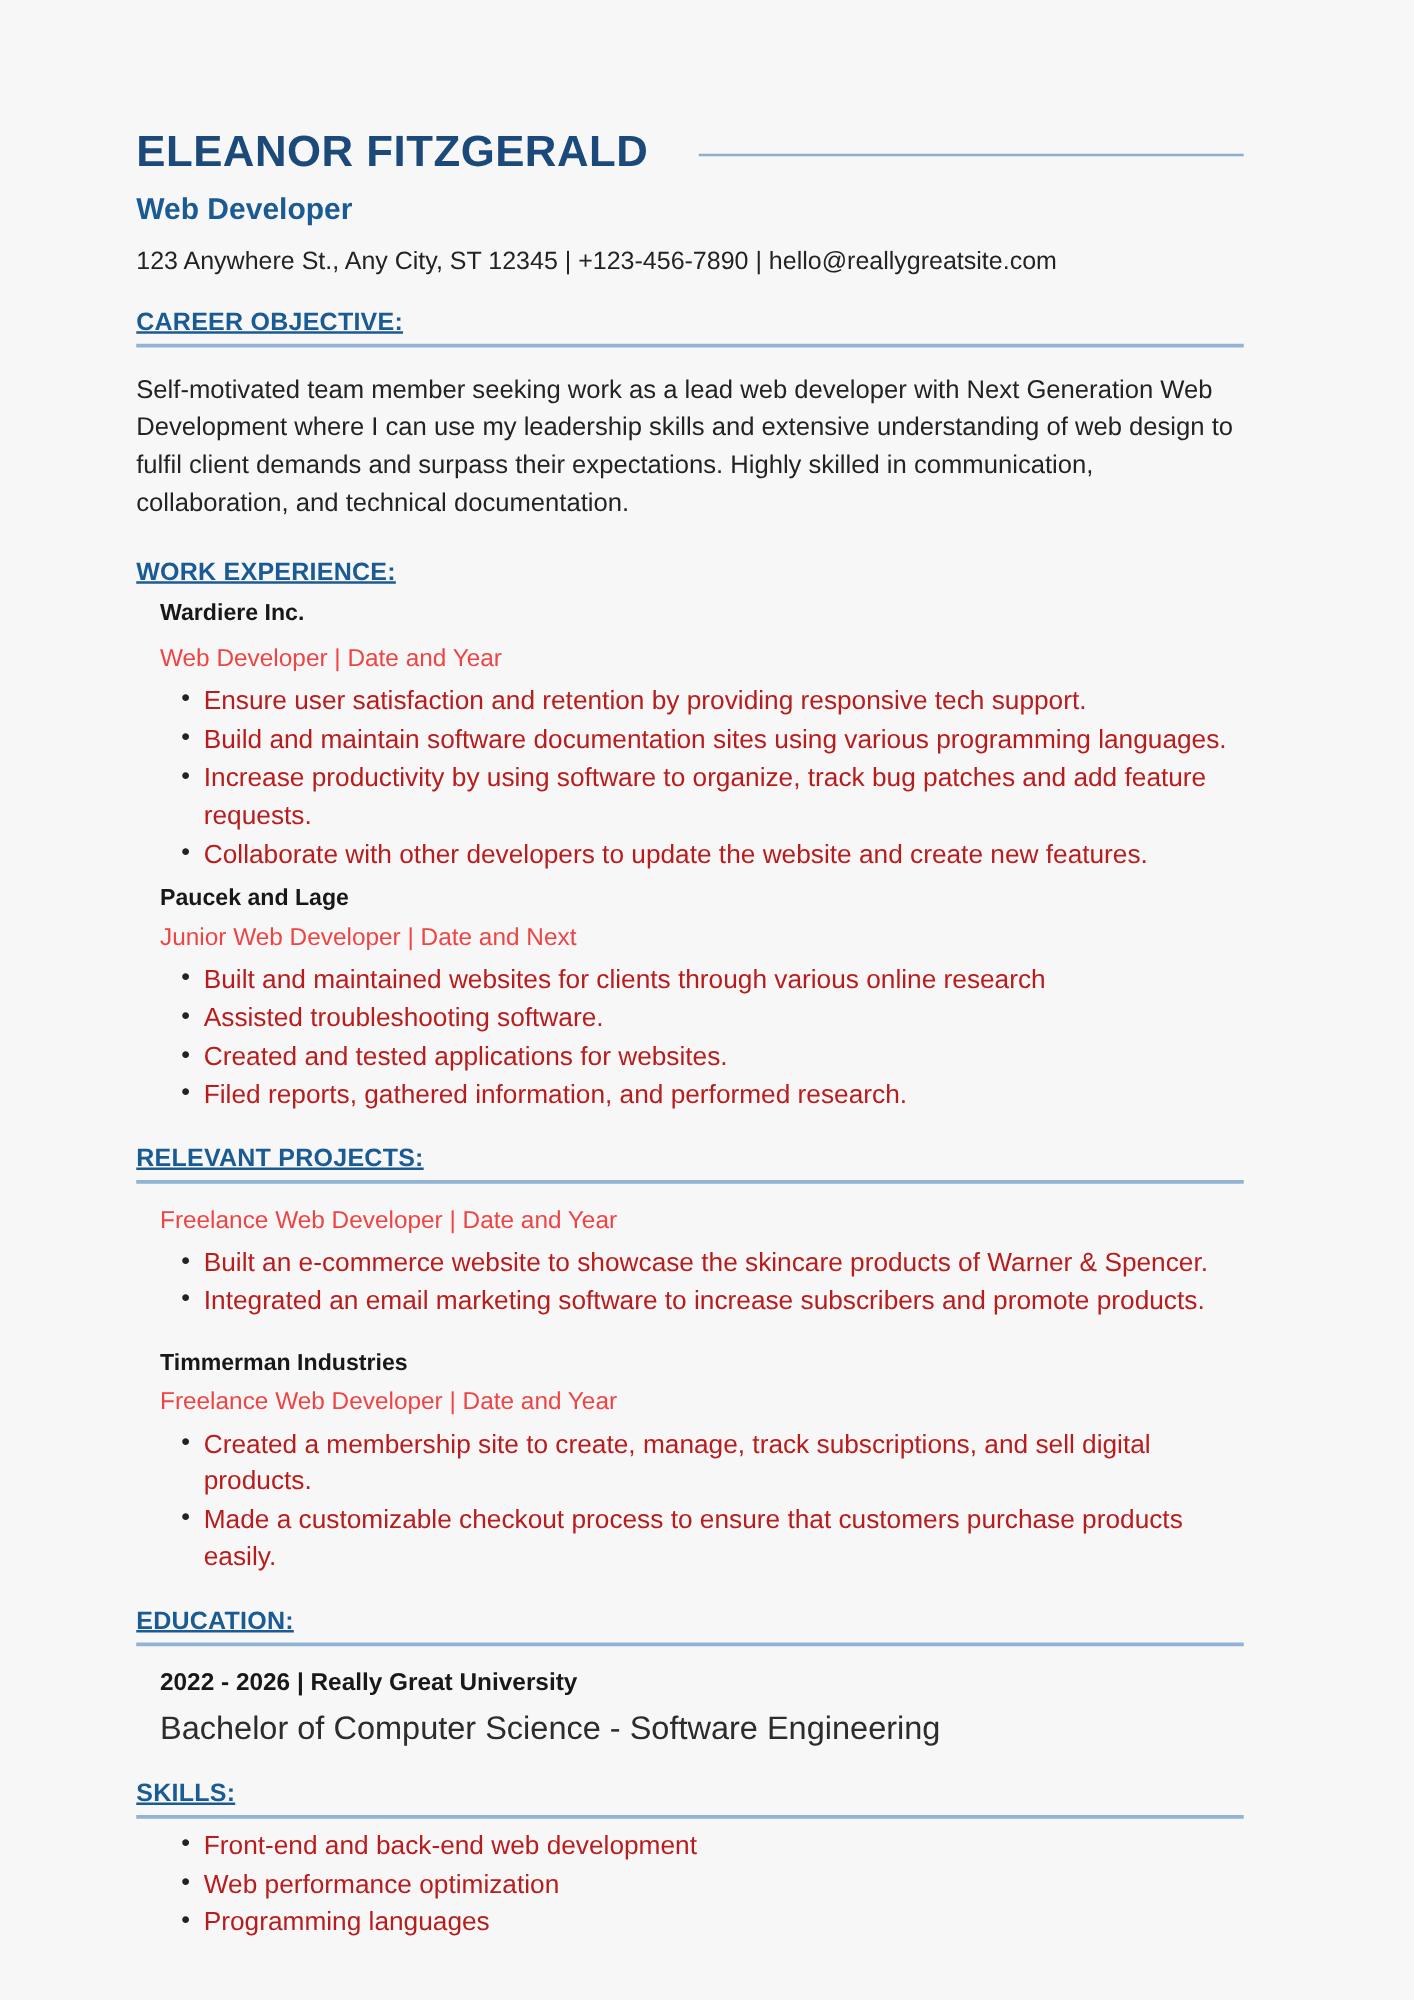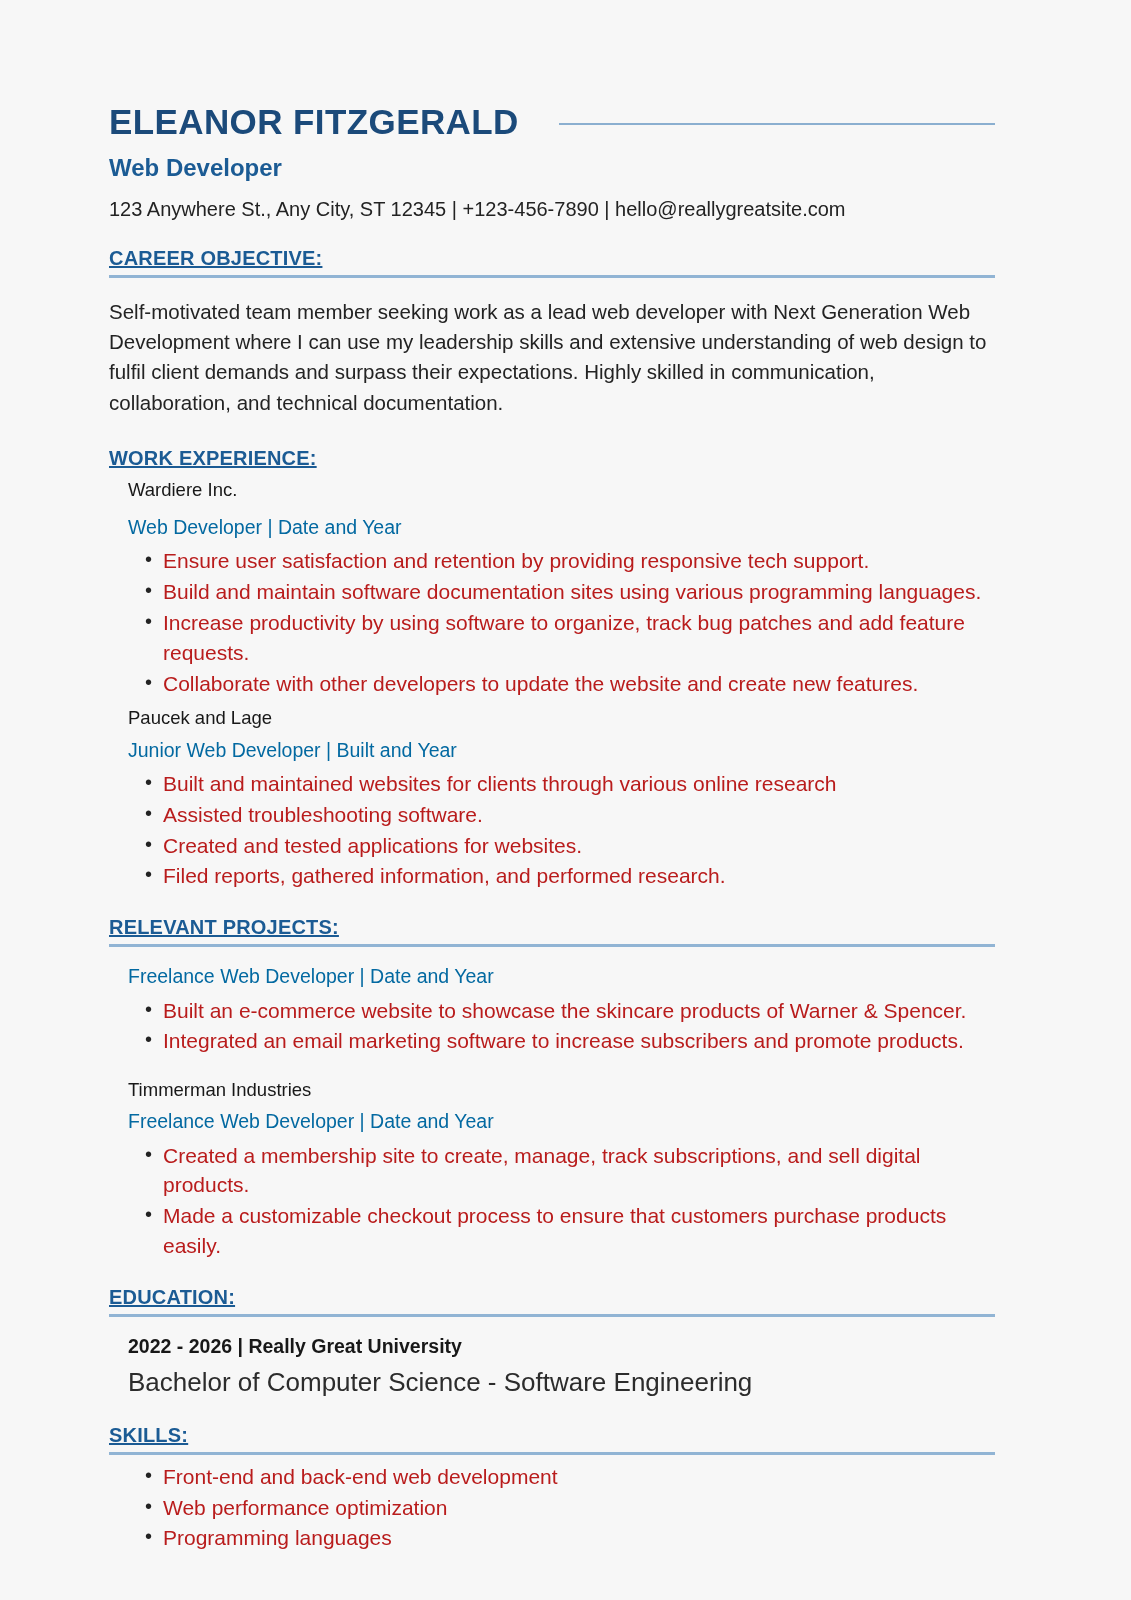--- a/index.html
+++ b/index.html
@@ -81,29 +81,29 @@
   .objective {
     font-size: 20.5px;
     line-height: 1.48;
     color: #232323;
     margin-top: 19px;
     max-width: 880px;
   }
 
   .entry-org {
     font-size: 18.5px;
-    font-weight: normal;
+    font-weight: bold;
     color: #181818;
     margin-left: 19px;
     margin-top: 8px;
     line-height: 1.25;
   }
   .entry-role {
     font-size: 19.5px;
-    color: #0369a1;
+    color: #ef4444;
     margin-left: 19px;
     margin-top: 14px;
     line-height: 1.25;
   }
 
   ul.bullets {
     list-style: none;
     margin: 7px 0 0 0;
     padding: 0;
   }
@@ -176,21 +176,21 @@
     <ul class="bullets">
       <li>Ensure user satisfaction and retention by providing responsive tech support.</li>
       <li>Build and maintain software documentation sites using various programming languages.</li>
       <li>Increase productivity by using software to organize, track bug patches and add feature requests.</li>
       <li>Collaborate with other developers to update the website and create new features.</li>
     </ul>
   </div>
 
   <div class="exp-block">
     <div class="entry-org">Paucek and Lage</div>
-    <div class="entry-role" style="margin-top:8px;">Junior Web Developer | Built and Year</div>
+    <div class="entry-role" style="margin-top:8px;">Junior Web Developer | Date and Next</div>
     <ul class="bullets">
       <li>Built and maintained websites for clients through various online research</li>
       <li>Assisted troubleshooting software.</li>
       <li>Created and tested applications for websites.</li>
       <li>Filed reports, gathered information, and performed research.</li>
     </ul>
   </div>
 
   <div class="section-heading">RELEVANT PROJECTS:</div>
   <div class="section-rule"></div>

